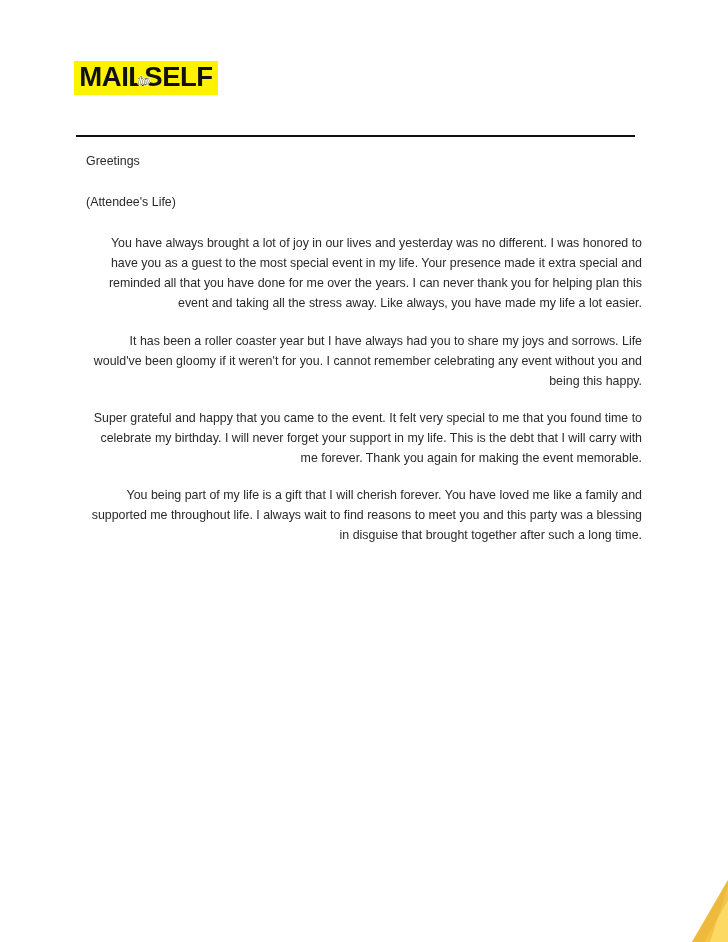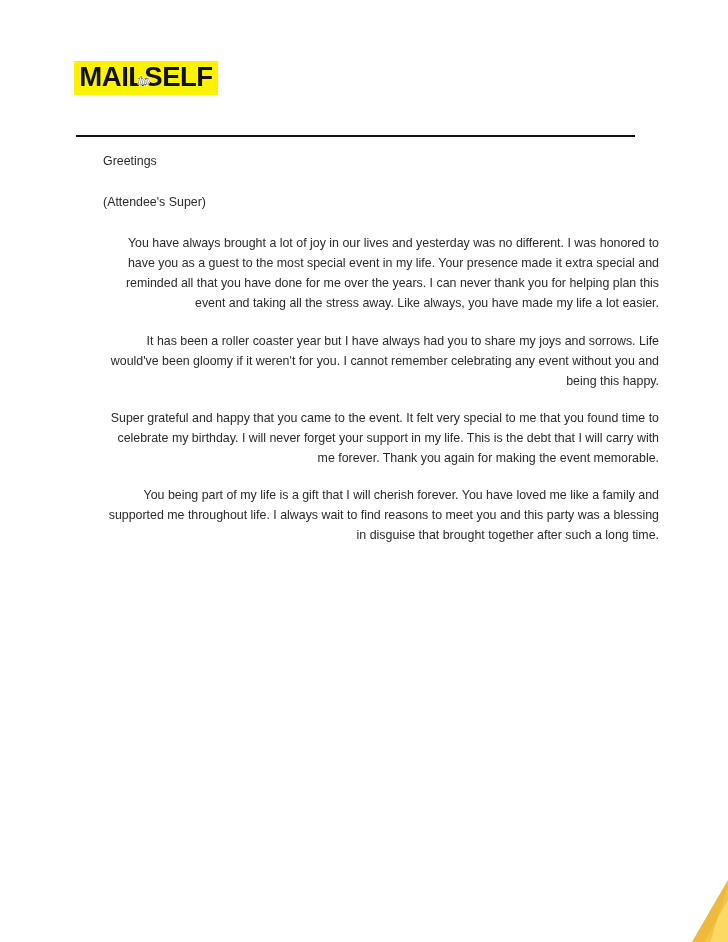--- a/index.html
+++ b/index.html
@@ -77,21 +77,20 @@
 
   
   .letter {
     position: absolute;
     left: 86px;
     top: 151px;
     width: 556px;
     color: #2a2a2a;
     font-size: 12.4px;
     line-height: 1.62;
-    margin-left: 17px;
   }
 
   .letter .line {
     margin: 0 0 21px 0;
   }
 
   .letter .para {
     margin: 0 0 17px 0;
     text-align: right;
   }
@@ -125,21 +124,21 @@
   <div class="logo-block">
     <span class="logo"><span class="logo-word">MAIL</span><span class="logo-mid">to</span><span class="logo-word">SELF</span></span>
   </div>
 
   <div class="divider"></div>
 
   <div class="letter">
 
     <div class="line salutation">Greetings</div>
 
-    <div class="line recipient">(Attendee's Super)</div>
+    <div class="line recipient">(Attendee's Life)</div>
 
     <p class="para">You have always brought a lot of joy in our lives and yesterday was no different. I was honored to have you as a guest to the most special event in my life. Your presence made it extra special and reminded all that you have done for me over the years. I can never thank you for helping plan this event and taking all the stress away. Like always, you have made my life a lot easier.</p>
 
     <p class="para">It has been a roller coaster year but I have always had you to share my joys and sorrows. Life would've been gloomy if it weren't for you. I cannot remember celebrating any event without you and being this happy.</p>
 
     <p class="para">Super grateful and happy that you came to the event. It felt very special to me that you found time to celebrate my birthday. I will never forget your support in my life. This is the debt that I will carry with me forever. Thank you again for making the event memorable.</p>
 
     <p class="para">You being part of my life is a gift that I will cherish forever. You have loved me like a family and supported me throughout life. I always wait to find reasons to meet you and this party was a blessing in disguise that brought together after such a long time.</p>
 
 

